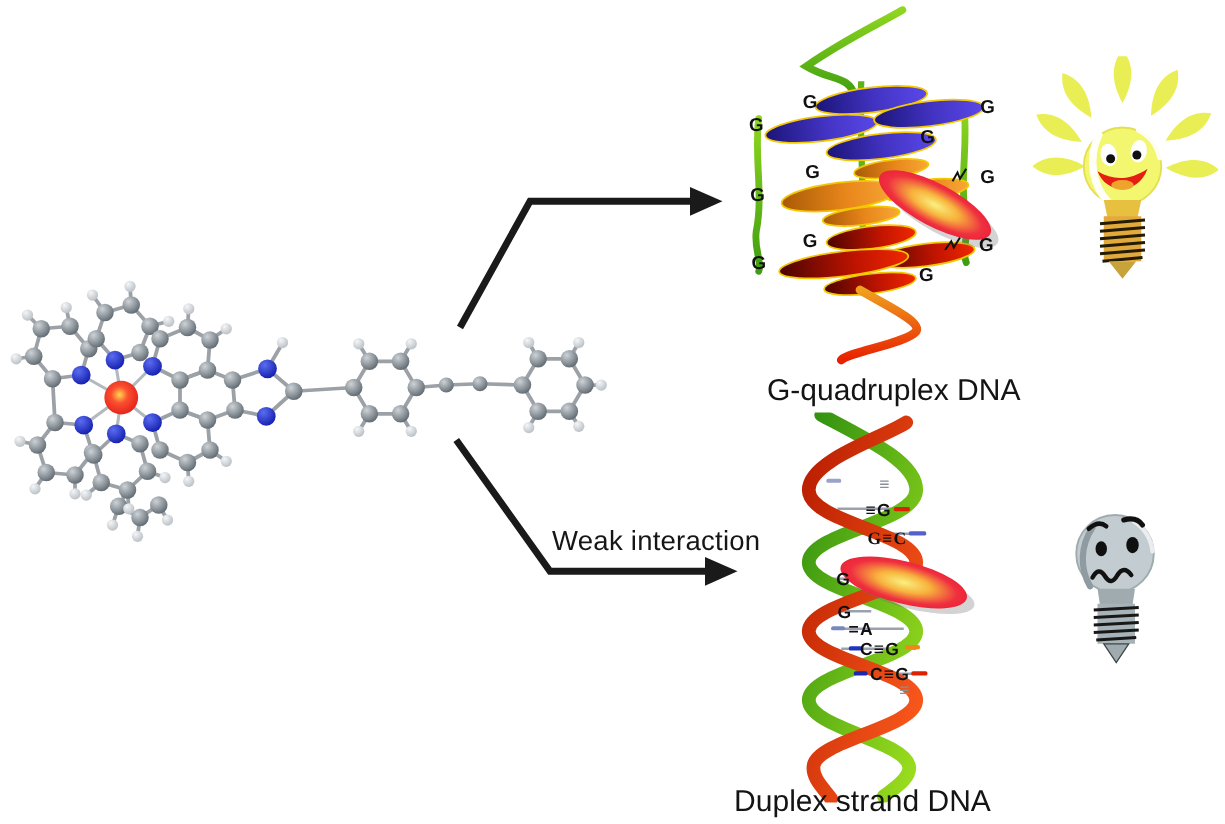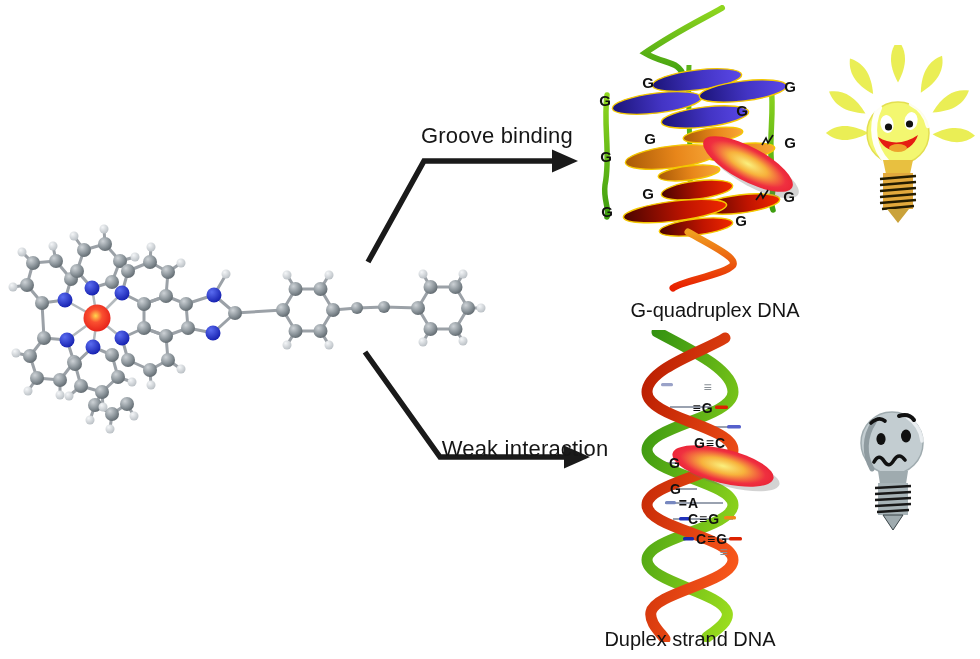--- a/index.html
+++ b/index.html
@@ -1,21 +1,21 @@
 <!DOCTYPE html>
 <html><head>
 <meta charset="utf-8">
 <style>
   html,body{margin:0;padding:0;background:#fff;}
   #stage{position:relative;width:980px;height:659px;background:#ffffff;overflow:hidden;
          font-family:"Liberation Sans",sans-serif;}
   #stage svg{position:absolute;}
   .pathway-label{position:absolute;font-size:22px;color:#161616;white-space:nowrap;
                  text-align:center;letter-spacing:.2px;}
-  .caption{position:absolute;font-size:20px;color:#141414;text-align:center;white-space:nowrap;}
+  .caption{position:absolute;font-size:24px;color:#141414;text-align:center;white-space:nowrap;}
   .overlay-layer{position:absolute;left:0;top:0;width:100%;height:100%;}
   .g-label{position:absolute;transform:translate(-50%,-50%);
            font-size:15px;font-weight:700;color:#101010;}
   .bp-label{position:absolute;transform:translate(-50%,-50%);
             font-size:14px;font-weight:700;color:#101010;letter-spacing:1px;}
   #quadruplex-box{position:absolute;left:585px;top:5px;width:235px;height:300px;}
   #duplex-box{position:absolute;left:595px;top:330px;width:225px;height:312px;}
 </style>
 </head>
 <body>
@@ -171,22 +171,21 @@
     <g>
       <path d="M368,262 L424,161 L556,161" stroke="#1a1a1a" stroke-width="5.5" fill="none"></path>
       <path d="M552,149.5 L578,161 L552,172.5 Z" fill="#1a1a1a"></path>
     </g>
     <g>
       <path d="M365,352 L440,457 L568,457" stroke="#1a1a1a" stroke-width="5.5" fill="none"></path>
       <path d="M564,445.5 L590,457 L564,468.5 Z" fill="#1a1a1a"></path>
     </g>
   </svg>
 
-  <div class="pathway-label" style="left:407px;top:123px;width:180px">Groove binding</div>
-  <div class="pathway-label" style="left:430px;top:436px;width:190px">Weak interaction</div>
+  <div class="pathway-label" style="left:430px;top:420px;width:190px">Weak interaction</div>
 
   <div id="quadruplex-box">
     <svg style="left:0;top:0" width="235" height="300" viewBox="0 0 235 300">
       <defs>
         <linearGradient id="qBlue" x1="0" y1="0" x2="1" y2="0">
           <stop offset="0%" stop-color="#1b1478"></stop>
             <stop offset="55%" stop-color="#4334c4"></stop>
             <stop offset="100%" stop-color="#5a48e8"></stop>
         </linearGradient>
         <linearGradient id="qOrange" x1="0" y1="0" x2="1" y2="0">
@@ -285,21 +284,21 @@
         <rect x="129" y="186" width="12" height="3.4" rx="1.5" fill="#ef8818"></rect>
         <rect x="88" y="207" width="11" height="3.4" rx="1.5" fill="#1a2aa8"></rect>
         <rect x="134" y="207" width="13" height="3.4" rx="1.5" fill="#dd2200"></rect>
       </g>
       <ellipse cx="134" cy="142" rx="52" ry="15" transform="rotate(14 134 142)" fill="rgba(110,110,110,0.30)"></ellipse>
       <ellipse cx="128" cy="136" rx="52" ry="17" transform="rotate(14 128 136)" fill="url(#dProbe)"></ellipse>
     </svg>
     <div id="bp-labels" class="overlay-layer">
         <span class="bp-label" style="left: 113px; top: 57px; color: rgb(138, 144, 150);">≡</span>
         <span class="bp-label" style="left: 108px; top: 78px;">≡G</span>
-        <span class="bp-label" style="left: 115px; top: 113px;">G≡C</span>
+        <span class="bp-label" style="left: 115px; top: 102px; font-family: Liberation Serif, serif;">G≡C</span>
         <span class="bp-label" style="left: 80px; top: 133px;">G</span>
         <span class="bp-label" style="left: 81px; top: 159px;">G</span>
         <span class="bp-label" style="left: 94px; top: 173px;">=A</span>
         <span class="bp-label" style="left: 109px; top: 189px;">C≡G</span>
         <span class="bp-label" style="left: 117px; top: 209px;">C≡G</span>
         <span class="bp-label" style="left: 129px; top: 222px; color: rgb(138, 144, 150);">≡</span>
       </div>
   </div>
   <div class="caption" style="left:562px;top:628px;width:256px">Duplex strand DNA</div>
 

